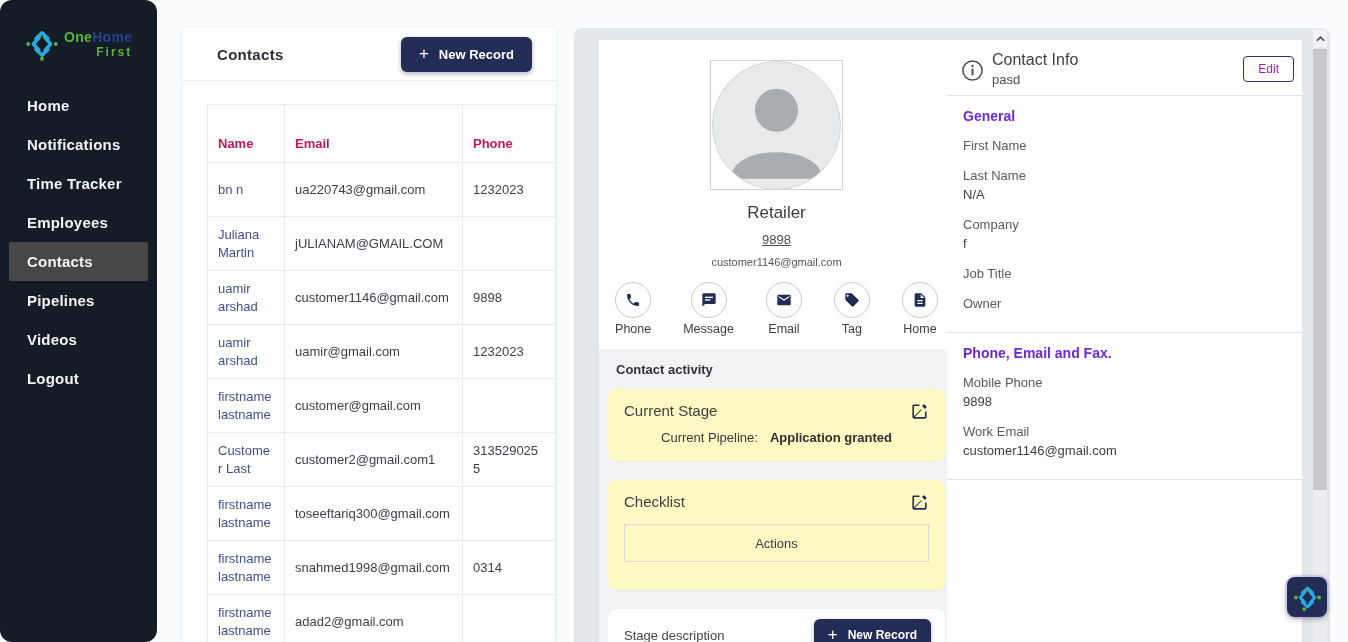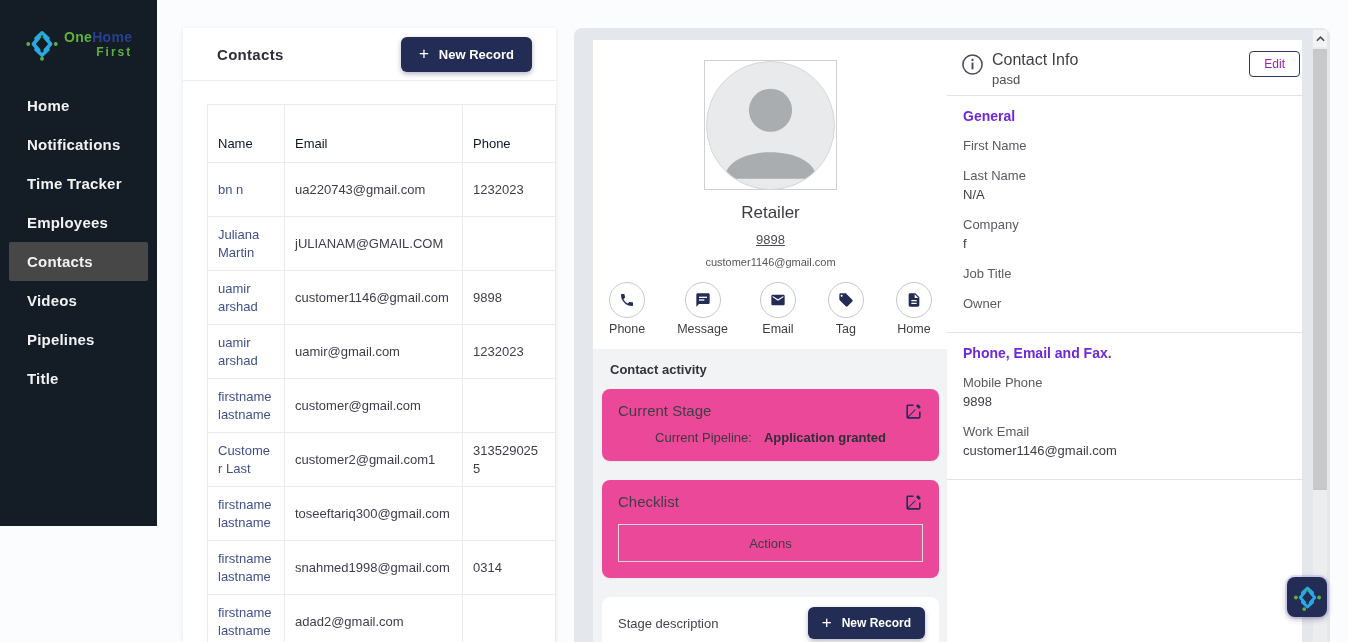--- a/index.html
+++ b/index.html
@@ -1,21 +1,21 @@
 <!DOCTYPE html>
 <html><head>
 <meta charset="utf-8">
 <style>
   * { margin:0; padding:0; box-sizing:border-box; }
   html,body { width:1348px; height:642px; overflow:hidden;
     font-family:"Liberation Sans", sans-serif; background:#fbfcfd; }
 
   
-  .sidebar { position:absolute; left:0; top:0; width:157px; height:526px;
-    background:#141c26; color:#f4f4f4; }
+  .sidebar { position:absolute; left:0; top:0; width:157px; height:642px;
+    background:#141c26; color:#f4f4f4;border-radius:12px; }
   .logo-row { display:flex; align-items:center; gap:6px; padding:24px 0 0 26px; height:64px; }
   .logo-text { line-height:1; font-weight:700; font-size:14px; letter-spacing:.3px; }
   .logo-line2 { text-align:right; letter-spacing:2px; font-size:12px; margin-top:2px; }
   .nav { margin-top:22px; }
   .nav-item { padding:11px 0 11px 27px; font-size:15px; font-weight:600; color:#f2f2f2;
     cursor:pointer; letter-spacing:.2px; }
   .nav-item.active { background:#474747; margin:0 9px; padding-left:18px; border-radius:2px; }
 
   
   .contacts-card { position:absolute; left:183px; top:28px; width:373px; height:614px;
@@ -26,30 +26,30 @@
   .btn-navy { display:flex; align-items:center; gap:10px; background:#222c54; color:#fff;
     border:none; border-radius:6px; padding:10px 18px; font-size:13px; font-weight:600;
     cursor:pointer; box-shadow:0 2px 5px rgba(34,44,84,.35);
     font-family:"Liberation Sans", sans-serif; }
   .btn-navy .plus { font-size:17px; font-weight:300; line-height:10px; }
   .contacts-table-wrap { padding:23px 0 0 24px; }
   table.contacts { border-collapse:collapse; table-layout:fixed; width:392px; }
   table.contacts th, table.contacts td { border:1px solid #ebebee; text-align:left;
     vertical-align:middle; padding:6px 10px; font-size:13px; line-height:1.35;
     word-wrap:break-word; overflow:hidden; }
-  table.contacts th { height:58px; padding-top:26px; color:#0f172a; font-weight:400; }
+  table.contacts th { height:58px; padding-top:26px; color:#be185d; font-weight:700; }
   table.contacts td { height:54px; color:#3f3d49; }
   table.contacts td.c-name { color:#41508c; cursor:pointer; }
   .col-name{width:77px}.col-email{width:178px}.col-phone{width:93px}.col-extra{width:44px}
 
   
   .activity-shell { position:absolute; left:574px; top:28px; width:756px; height:614px;
     background:#e4e7eb; border-radius:8px 8px 0 0; }
   .panel-white { position:absolute; top:12px; bottom:0; background:#fff; }
-  .center-panel { left:19px; width:355px; overflow:hidden; }
+  .center-panel { left:25px; width:355px; overflow:hidden; }
   .right-panel  { left:373px; width:355px; overflow:hidden; }
 
   
   .scrollbar { position:absolute; top:2px; right:3px; width:14px; bottom:0; background:#ebedef; }
   .scroll-up { height:17px; background:#f2f3f5; display:flex; align-items:center; justify-content:center; cursor:pointer; }
   .scroll-thumb { position:absolute; top:19px; left:0; width:14px; height:441px; background:#c7c8ca; cursor:grab; }
 
   
   .avatar-box { width:133px; height:130px; margin:20px auto 0; border:1px solid #cfd0d2; }
   .avatar-circle { width:129px; height:129px; margin:0 auto; border-radius:50%;
@@ -58,37 +58,37 @@
   .profile-phone { text-align:center; font-size:13px; color:#4c4c52; margin-top:9px;
     text-decoration:underline; cursor:pointer; }
   .profile-email { text-align:center; font-size:11px; color:#55555c; margin-top:9px; }
   .action-row { display:flex; justify-content:center; gap:32px; margin-top:14px; }
   .action-item { display:flex; flex-direction:column; align-items:center; cursor:pointer; }
   .action-circle { width:36px; height:36px; border-radius:50%; border:1px solid #c6c8cb;
     background:#fff; display:flex; align-items:center; justify-content:center; }
   .action-label { font-size:12.5px; color:#3d3d42; margin-top:4px; }
   .activity-section { margin-top:13px; background:#f2f3f5; padding:11px 9px 20px; min-height:300px; }
   .activity-title { font-size:13px; font-weight:700; color:#33323b; margin:2px 0 12px 8px; }
-  .stage-card { background:#ec4899; border-radius:8px; padding:13px 16px 16px; margin-bottom:19px;
+  .stage-card { background:#fef9c3; border-radius:8px; padding:13px 16px 16px; margin-bottom:19px;
     box-shadow:0 1px 2px rgba(50,50,70,.05); }
   .card-head { display:flex; justify-content:space-between; align-items:flex-start; }
   .card-title { font-size:15px; color:#3e3e45; }
   .edit-pencil { cursor:pointer; }
   .pipeline-row { display:flex; justify-content:center; gap:12px; margin-top:9px; font-size:13px; color:#3a3a40; }
   .pipeline-value { font-weight:700; color:#2f2f36; }
   .checklist-box { margin-top:12px; border:1px solid #d9d9dc; height:38px; display:flex;
     align-items:center; justify-content:center; font-size:13px; color:#3c3c41; }
-  .checklist-card-pad { padding-bottom:16px; }
+  .checklist-card-pad { padding-bottom:28px; }
   .stage-desc-card { background:#fff; border-radius:8px; padding:10px 14px 14px 16px;
     display:flex; justify-content:space-between; align-items:center; }
   .stage-desc-label { font-size:13px; color:#45454b; }
   .btn-navy.small { padding:9px 14px; font-size:12px; border-radius:6px; }
 
   
-  .ci-header { display:flex; align-items:flex-start; padding:11px 2px 8px 14px; }
+  .ci-header { display:flex; align-items:center; padding:11px 8px 8px 14px; }
   .ci-titles { margin-left:8px; flex:1; }
   .ci-title { font-size:16px; color:#3f3f47; }
   .ci-subtitle { font-size:13px; color:#4c4c52; margin-top:3px; }
   .edit-btn { border:1px solid #2b3668; color:#a21caf; background:#fff; border-radius:4px;
     font-size:12px; padding:5px 14px; cursor:pointer; font-family:"Liberation Sans", sans-serif; }
   .ci-divider { border-top:1px solid #e3e3e6; }
   .ci-section { padding:12px 16px 6px; }
   .ci-heading { font-size:14px; font-weight:700; color:#6d28d9; margin-bottom:14px; }
   .ci-field { margin-bottom:15px; }
   .ci-label { font-size:13px; color:#5a5a60; }
@@ -124,23 +124,23 @@
       <div class="logo-text"><span style="color:#5db33a">One</span><span style="color:#27408f">Home</span></div>
       <div class="logo-text logo-line2" style="color:#5db33a">First</div>
     </div>
   </div>
   <nav class="nav">
     <div class="nav-item">Home</div>
     <div class="nav-item">Notifications</div>
     <div class="nav-item">Time Tracker</div>
     <div class="nav-item">Employees</div>
     <div class="nav-item active">Contacts</div>
+    <div class="nav-item">Pipelines</div>
     <div class="nav-item">Videos</div>
-    <div class="nav-item">Pipelines</div>
-    <div class="nav-item">Title</div>
+    <div class="nav-item">Logout</div>
   </nav>
 </aside>
 
 <section class="contacts-card">
   <div class="contacts-header">
     <div class="contacts-title">Contacts</div>
     <button class="btn-navy">
       <span class="plus">+</span>
       <span>New Record</span>
     </button>

